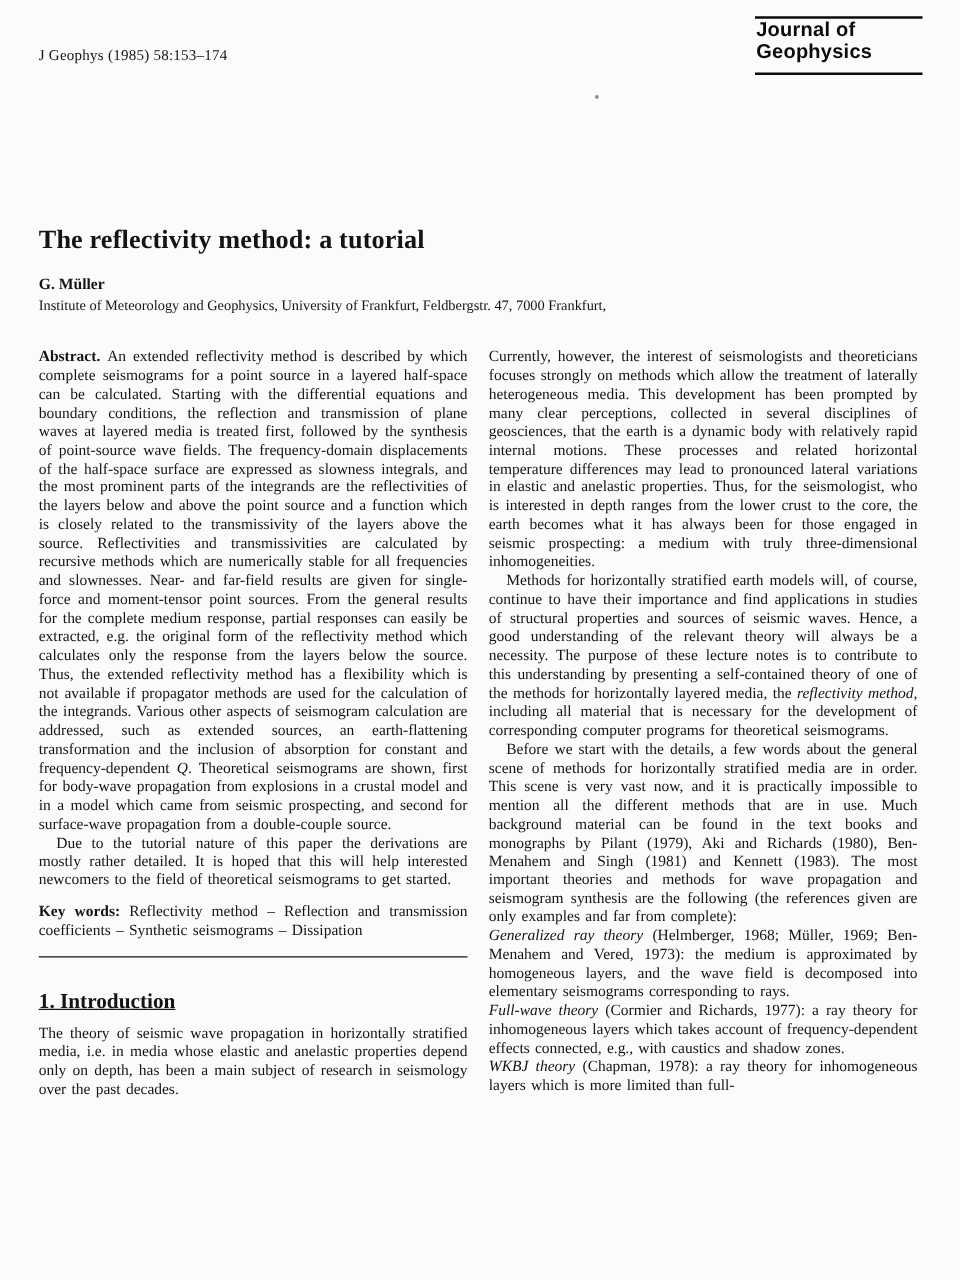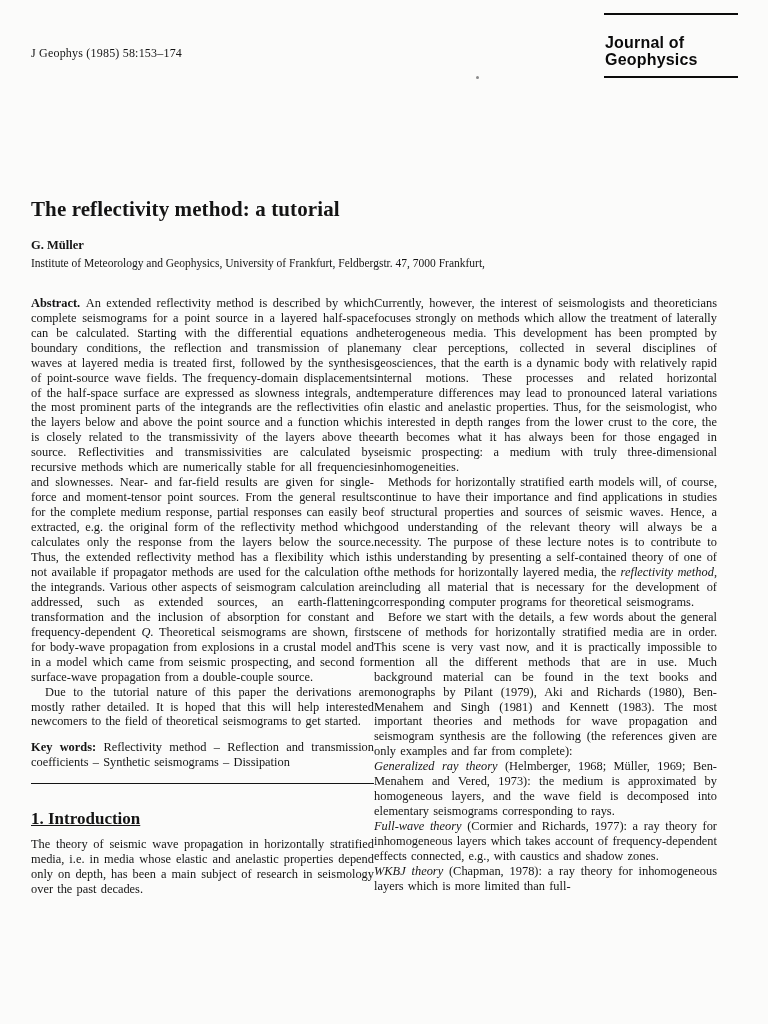--- a/index.html
+++ b/index.html
@@ -33,21 +33,21 @@
     margin-top: 15px;
     font-size: 12px;
     letter-spacing: 0.2px;
     white-space: nowrap;
   }
   .logo {
     box-sizing: border-box;
     width: 134px;
     border-top: 2.5px solid #0b0b0b;
     border-bottom: 2.5px solid #0b0b0b;
-    padding: 20px 1px 8px 1px;
+    padding: 2px 1px 8px 1px;
     font-family: "Liberation Sans", sans-serif;
     font-weight: bold;
     font-size: 16px;
     line-height: 16.5px;
     letter-spacing: 0.2px;
     color: #0b0b0b;
   }
   
   .title {
     margin: 119px 0 0 0;
@@ -63,20 +63,21 @@
     line-height: 14px;
   }
   .affiliation {
     margin-top: 5px;
     font-size: 11.5px;
     line-height: 13.8px;
   }
   
   .columns {
     display: flex;
+    gap: 17px;
     margin-top: 25px;
   }
   .col {
     width: 343px;
     flex: 0 0 343px;
   }
   .para {
     margin: 0;
     font-size: 12.4px;
     line-height: 14.95px;

